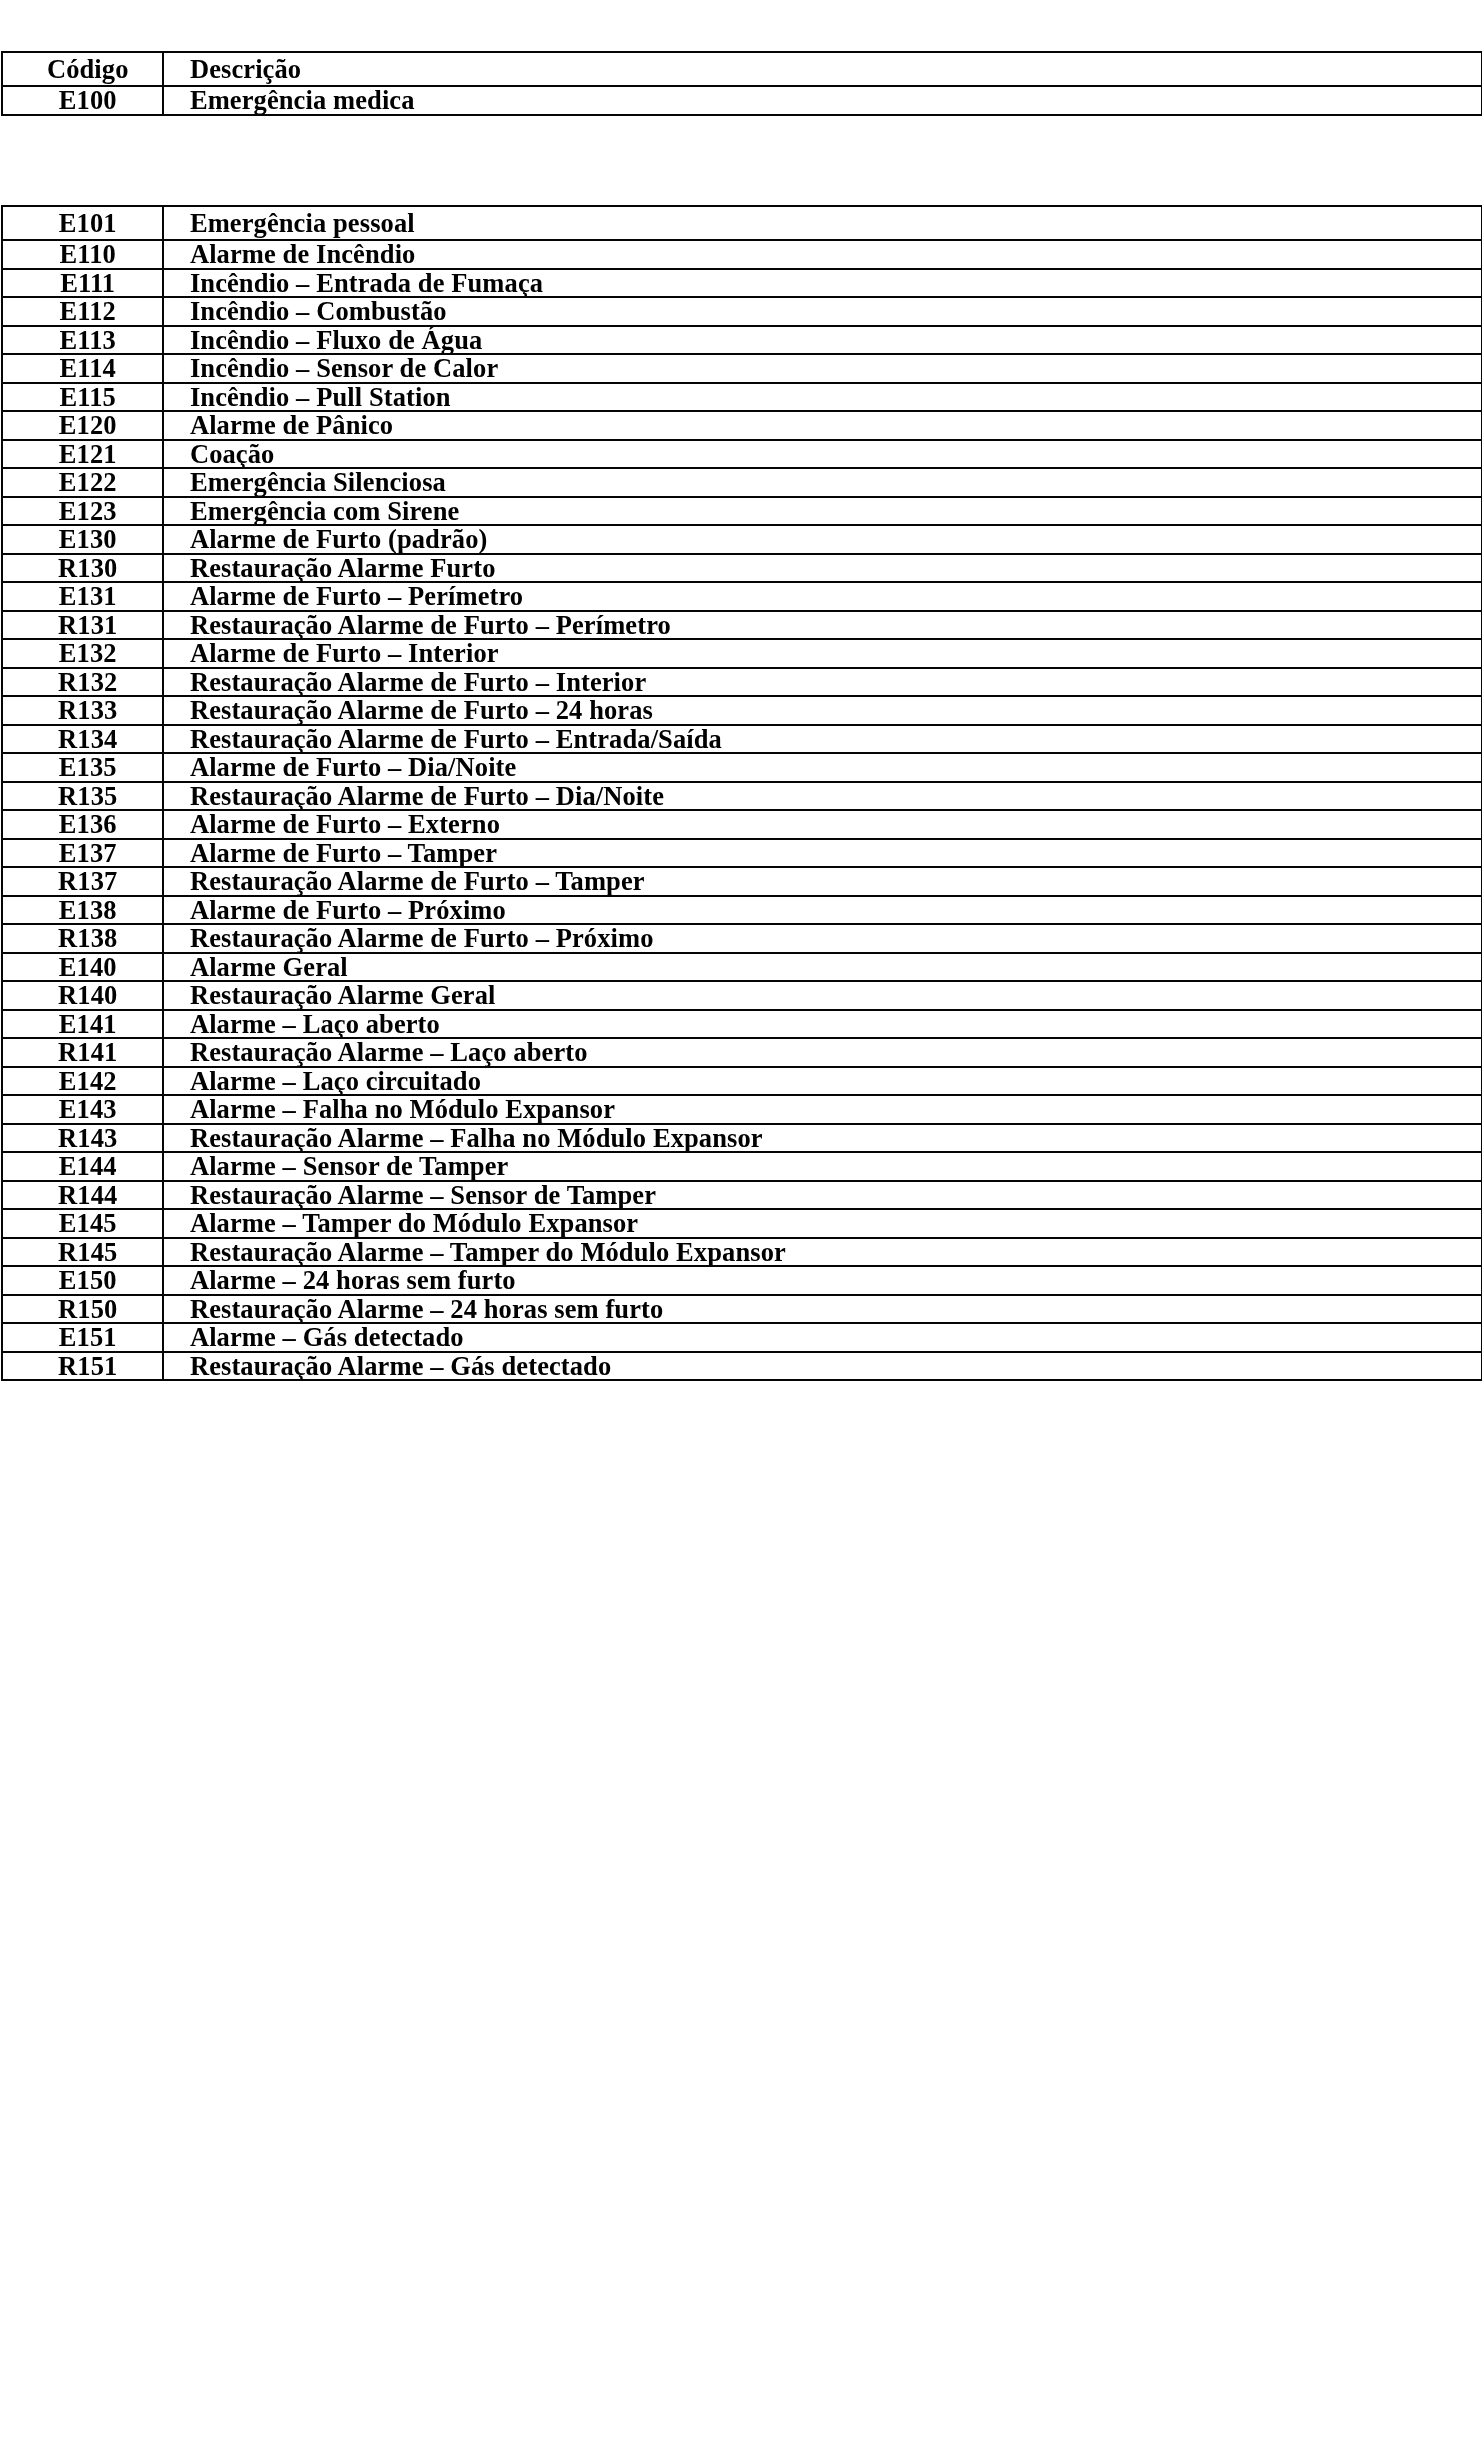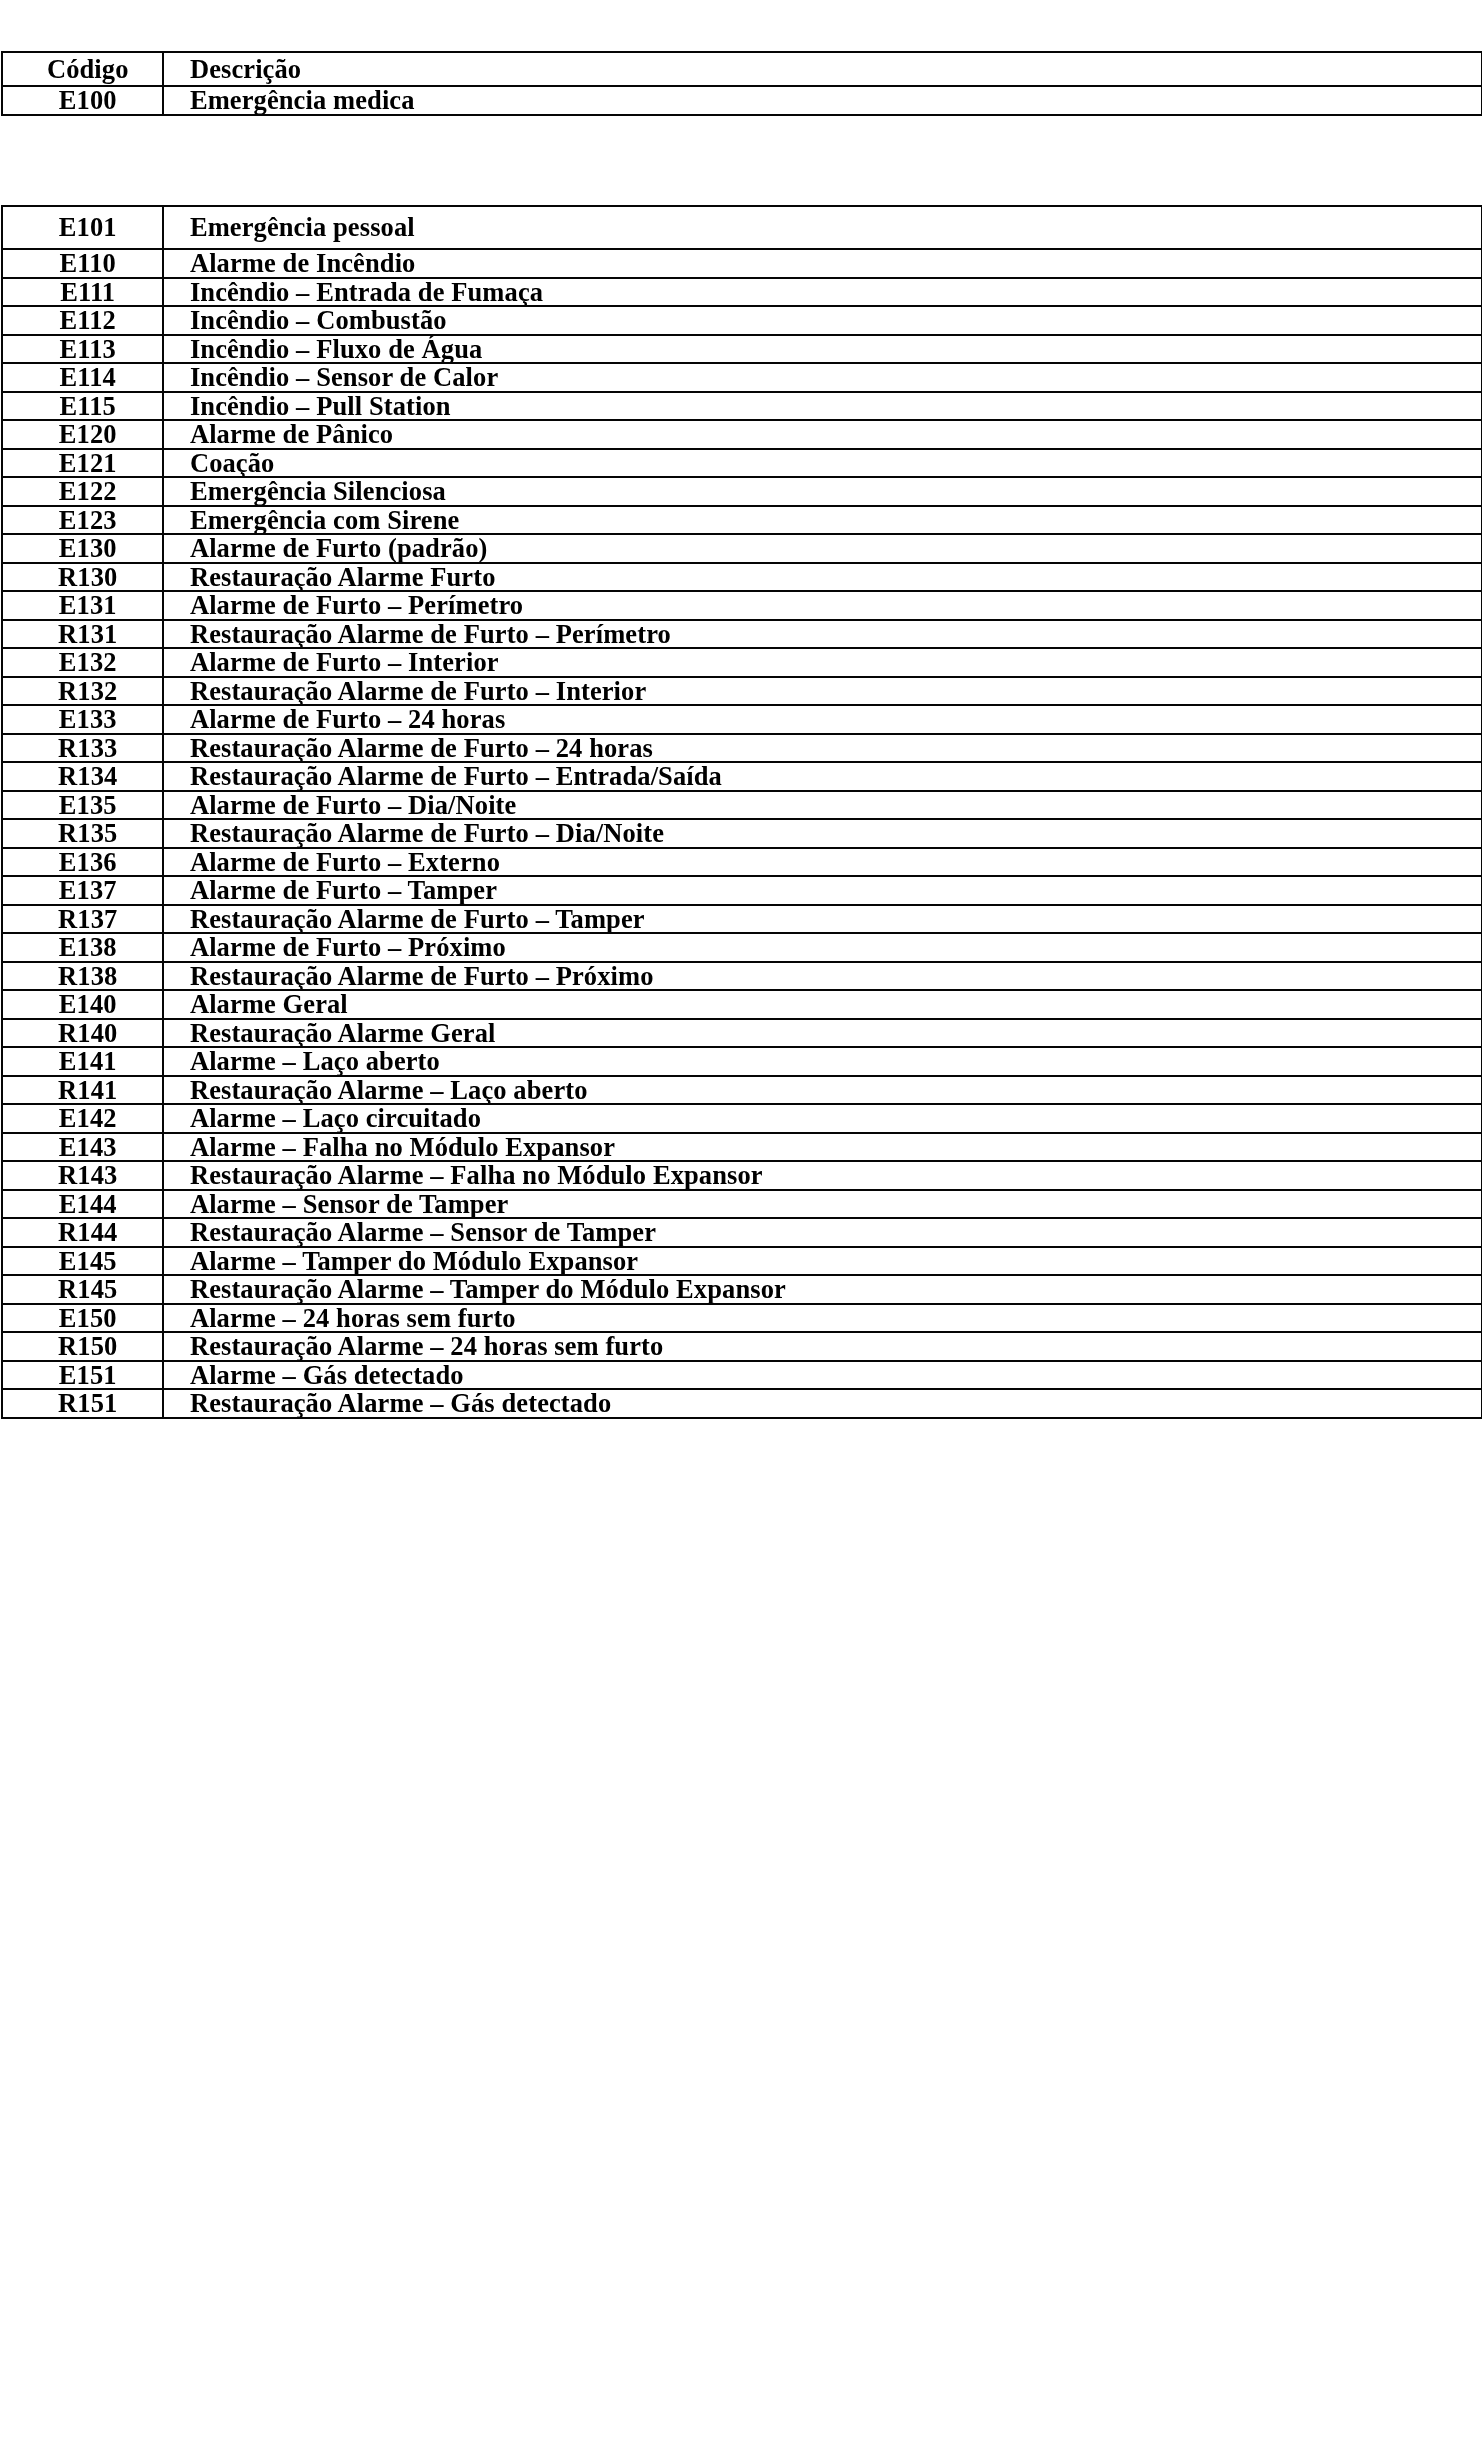--- a/index.html
+++ b/index.html
@@ -83,21 +83,21 @@
 
   
   #tbl-body {
     left: 0.9px;
     top: 205px;
     width: 1464px;
   }
   #tbl-body td { height: 28px; }
 
   
-  #tbl-body tr:first-child td { height: 43px; }
+  #tbl-body tr:first-child td { height: 34px; }
 </style>
 </head>
 <body>
 
 <div id="page">
   <div id="scan">
 
     <table class="tbl" id="tbl-head">
       <colgroup>
         <col class="col-code">
@@ -184,24 +184,20 @@
           </tr>
           <tr>
             <td class="code">E132</td>
             <td class="desc">Alarme de Furto – Interior</td>
           </tr>
           <tr>
             <td class="code">R132</td>
             <td class="desc">Restauração Alarme de Furto – Interior</td>
           </tr>
           <tr>
-            <td class="code">E133</td>
-            <td class="desc">Alarme de Furto – 24 horas</td>
-          </tr>
-          <tr>
             <td class="code">R133</td>
             <td class="desc">Restauração Alarme de Furto – 24 horas</td>
           </tr>
           <tr>
             <td class="code">R134</td>
             <td class="desc">Restauração Alarme de Furto – Entrada/Saída</td>
           </tr>
           <tr>
             <td class="code">E135</td>
             <td class="desc">Alarme de Furto – Dia/Noite</td>

